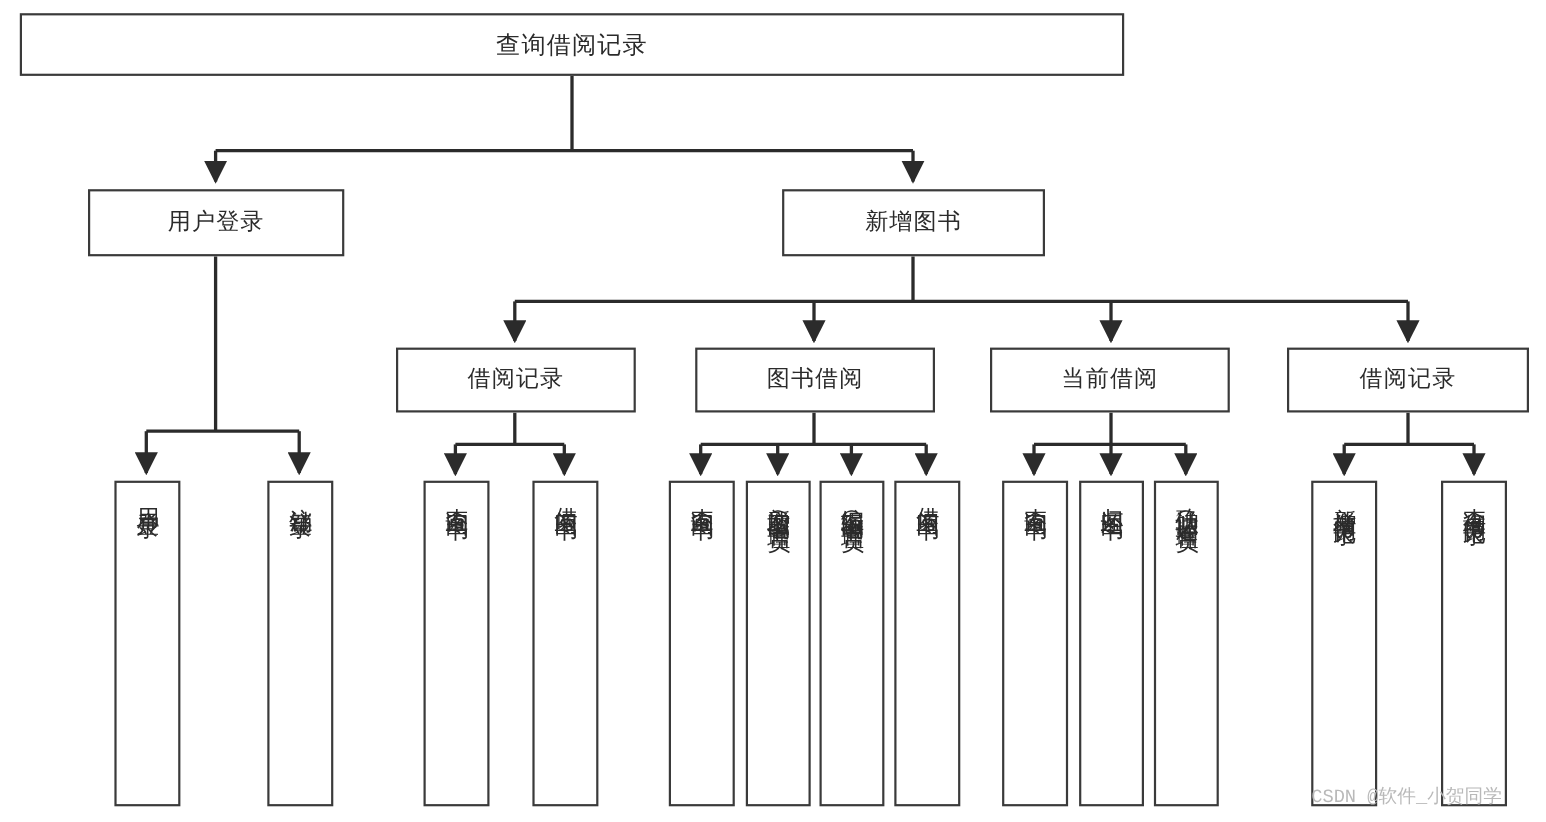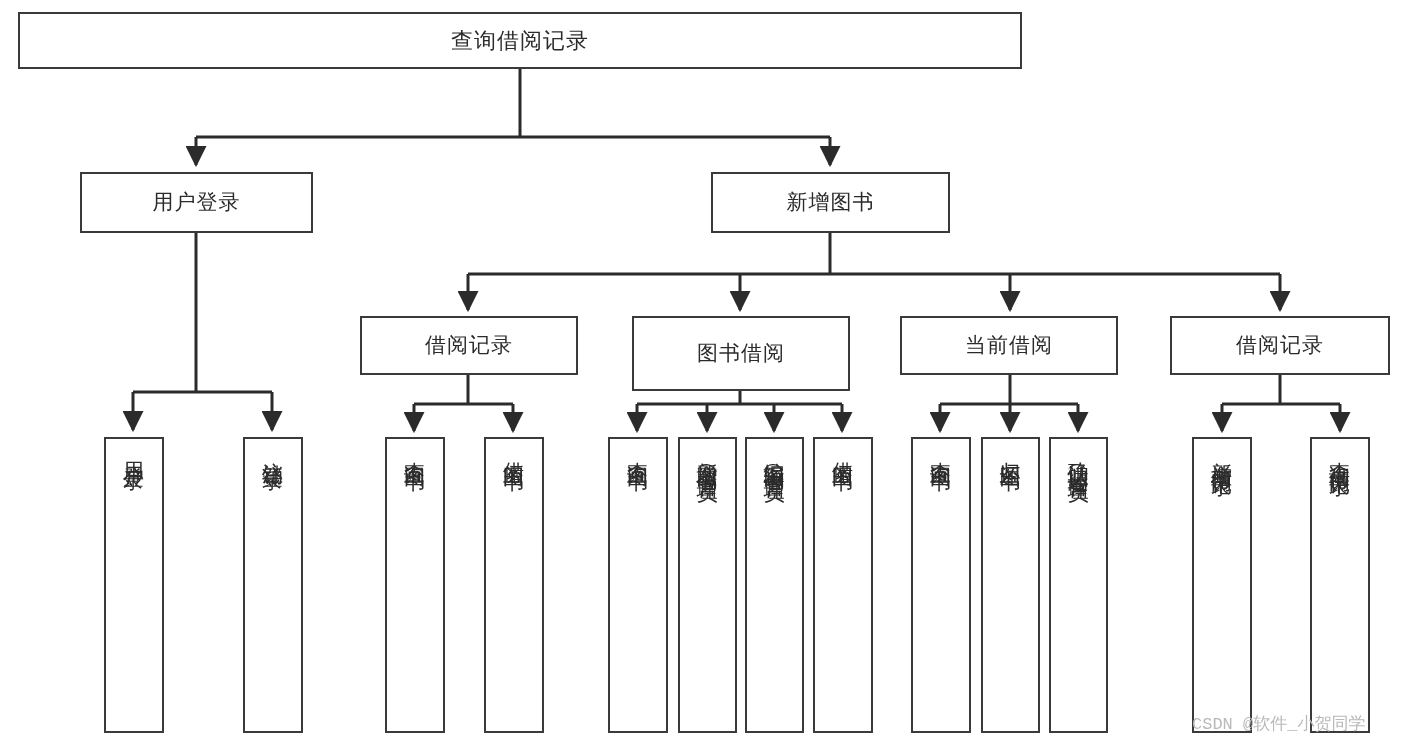--- a/index.html
+++ b/index.html
@@ -130,21 +130,21 @@
   <div class="node" style="left:80px; top:172px; width:233px; height:61px;">
     <span class="label">用户登录</span>
   </div>
   <div class="node" style="left:711px; top:172px; width:239px; height:61px;">
     <span class="label">新增图书</span>
   </div>
 
   <div class="node" style="left:360px; top:316px; width:218px; height:59px;">
     <span class="label">借阅记录</span>
   </div>
-  <div class="node" style="left:632px; top:316px; width:218px; height:75px;">
+  <div class="node" style="left:632px; top:316px; width:218px; height:59px;">
     <span class="label">图书借阅</span>
   </div>
   <div class="node" style="left:900px; top:316px; width:218px; height:59px;">
     <span class="label">当前借阅</span>
   </div>
   <div class="node" style="left:1170px; top:316px; width:220px; height:59px;align-items:center;">
     <span class="label">借阅记录</span>
   </div>
 
   <div class="node leaf" style="left:104px; top:437px; width:60px; height:296px;">

